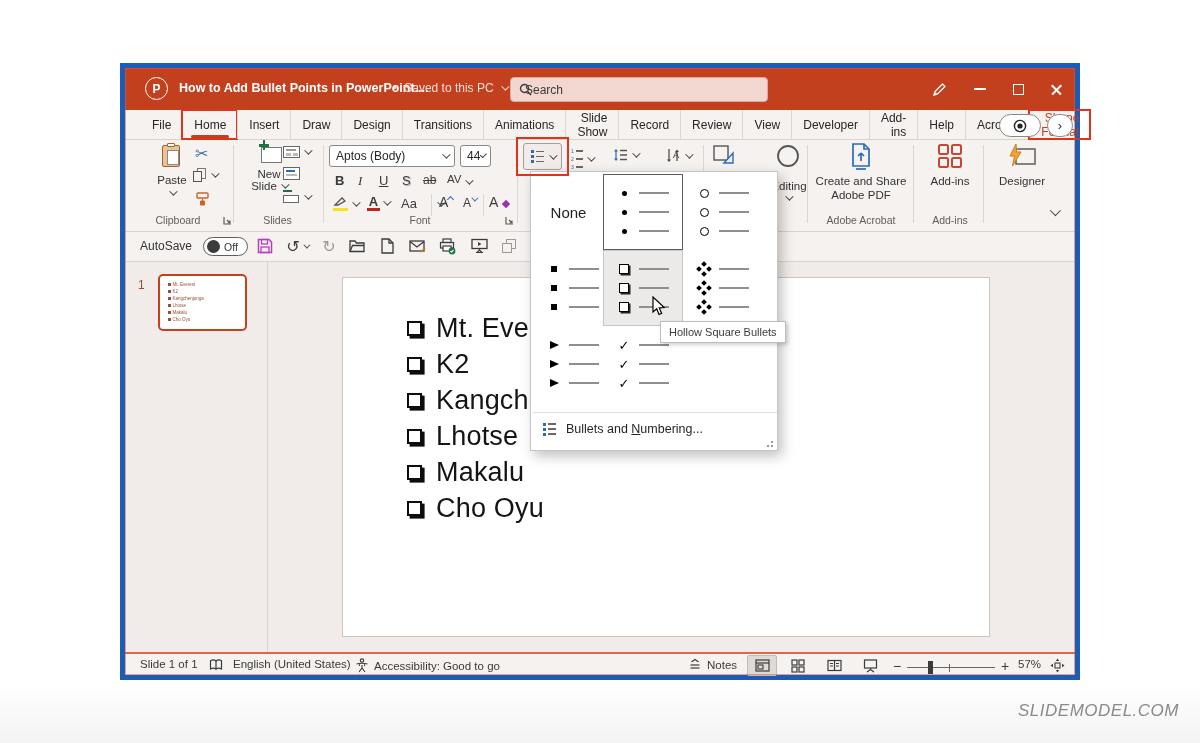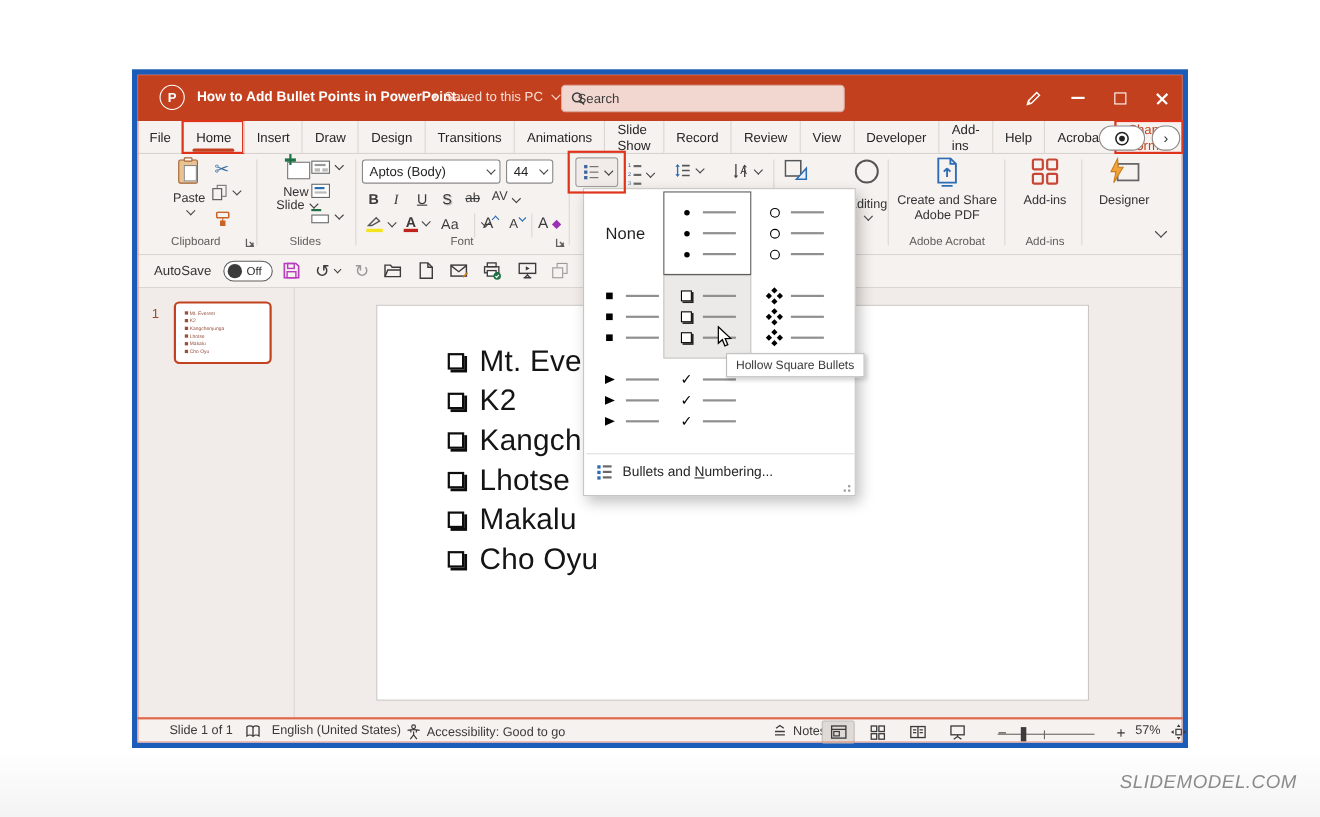--- a/index.html
+++ b/index.html
@@ -30,21 +30,21 @@
   .searchbox { position:absolute; left:385px; top:9px; width:258px; height:25px; background:#F2D7D0;
     border:1px solid #DCA99D; border-radius:4px; display:flex; align-items:center; padding-left:14px;
     color:#3b3b3b; font-size:12px; }
   .searchbox svg { position:absolute; left:8px; top:5px; }
   .tb-btn { position:absolute; top:0; width:38px; height:42px; display:flex; align-items:center; justify-content:center; color:#fff; }
   .x1,.x2 { position:absolute; width:13px; height:1.5px; background:#fff; }
   .x1{transform:rotate(45deg);} .x2{transform:rotate(-45deg);}
 
   
   .tabrow { position:absolute; left:0; top:42px; width:950px; height:30px; background:#F6F2F0;
-    border-bottom:1px solid #D9D3CF; display:flex; align-items:stretch; padding-left:0; }
+    border-bottom:1px solid #D9D3CF; display:flex; align-items:stretch; padding-left:16px;text-align:right; }
   .tab { position:relative; display:flex; align-items:center; padding:0 11px; font-size:12px; color:#262626; }
   .tab + .tab { border-left:1px solid #DCD6D2; }
   .tab.active::after { content:''; position:absolute; left:8px; right:8px; bottom:1px; height:3px;
     background:#C2401E; border-radius:2px; }
   .tab.anno { outline:2px solid #E0331C; outline-offset:-1px; }
   .tab.contextual { color:#C2401E; }
   .pill { position:absolute; top:4px; height:23px; background:#fff; border:1px solid #8A8886;
     border-radius:12px; display:flex; align-items:center; justify-content:center; color:#333; }
 
   
@@ -83,21 +83,21 @@
     border:1px solid #CCC6C2; }
   .slide ul { list-style:none; position:absolute; left:64px; top:32px; }
   .slide li { display:flex; align-items:center; height:36px; font-size:27px; color:#141414;
     font-weight:500; letter-spacing:.2px; white-space:nowrap; }
   .hsq { flex:0 0 auto; width:15px; height:15px; border:2.6px solid #0d0d0d; background:#fff;
     box-shadow:2.6px 2.6px 0 #0d0d0d; margin-right:14px; }
 
   
   .statusbar { position:absolute; left:0; top:584px; width:950px; height:23px; background:#F6F2F0;
     border-top:2px solid #E0664A; font-size:11.5px; color:#3a3a38; }
-  .sb { position:absolute; top:4px; display:flex; align-items:center; gap:5px;margin-left:14px; }
+  .sb { position:absolute; top:4px; display:flex; align-items:center; gap:5px; }
   .viewbtn { position:absolute; top:1px; width:30px; height:21px; display:flex; align-items:center; justify-content:center; }
   .viewbtn.active { background:#E0DAD6; border:1px solid #C2BCB8; border-radius:2px; }
 
   
   .dropdown { position:absolute; left:405px; top:103px; width:248px; height:280px; background:#fff;
     border:1px solid #C8C6C4; box-shadow:4px 5px 12px rgba(0,0,0,.25); z-index:60; }
   .bgrid { position:absolute; left:2px; top:2px; display:grid; grid-template-columns:70px 80px 90px;
     grid-auto-rows:76px; }
   .bcell { position:relative; display:flex; flex-direction:column; justify-content:center; gap:8px;
     padding-left:13px; border:1px solid transparent; }
@@ -275,21 +275,21 @@
       </span>
       <span class="chev" style="color:#444"></span>
     </div>
     <div class="glabel" style="left:110px;width:85px">Slides</div>
     <div class="gsep" style="left:198px"></div>
 
     <div class="combo" style="left:204px;top:5px;width:126px">
       <span>Aptos (Body)</span>
       <span class="chev" style="color:#444"></span>
     </div>
-    <div class="combo" style="left:335px;top:5px;width:43px">
+    <div class="combo" style="left:335px;top:5px;width:31px">
       <span>44</span>
       <span class="chev" style="color:#444"></span>
     </div>
     <div class="abs fmt" style="left:210px;top:33px;font-weight:bold">B</div>
     <div class="abs fmt" style="left:233px;top:33px;font-style:italic;font-family:'Liberation Serif',serif">I</div>
     <div class="abs fmt" style="left:254px;top:33px;text-decoration:underline">U</div>
     <div class="abs fmt" style="left:277px;top:33px;text-shadow:1px 1px 1px #aaa">S</div>
     <div class="abs fmt" style="left:298px;top:33px;text-decoration:line-through;font-size:12px">ab</div>
     <div class="abs" style="left:322px;top:33px;display:flex;align-items:flex-end;gap:3px">
       <span class="fmt" style="font-size:11.5px">AV</span>

